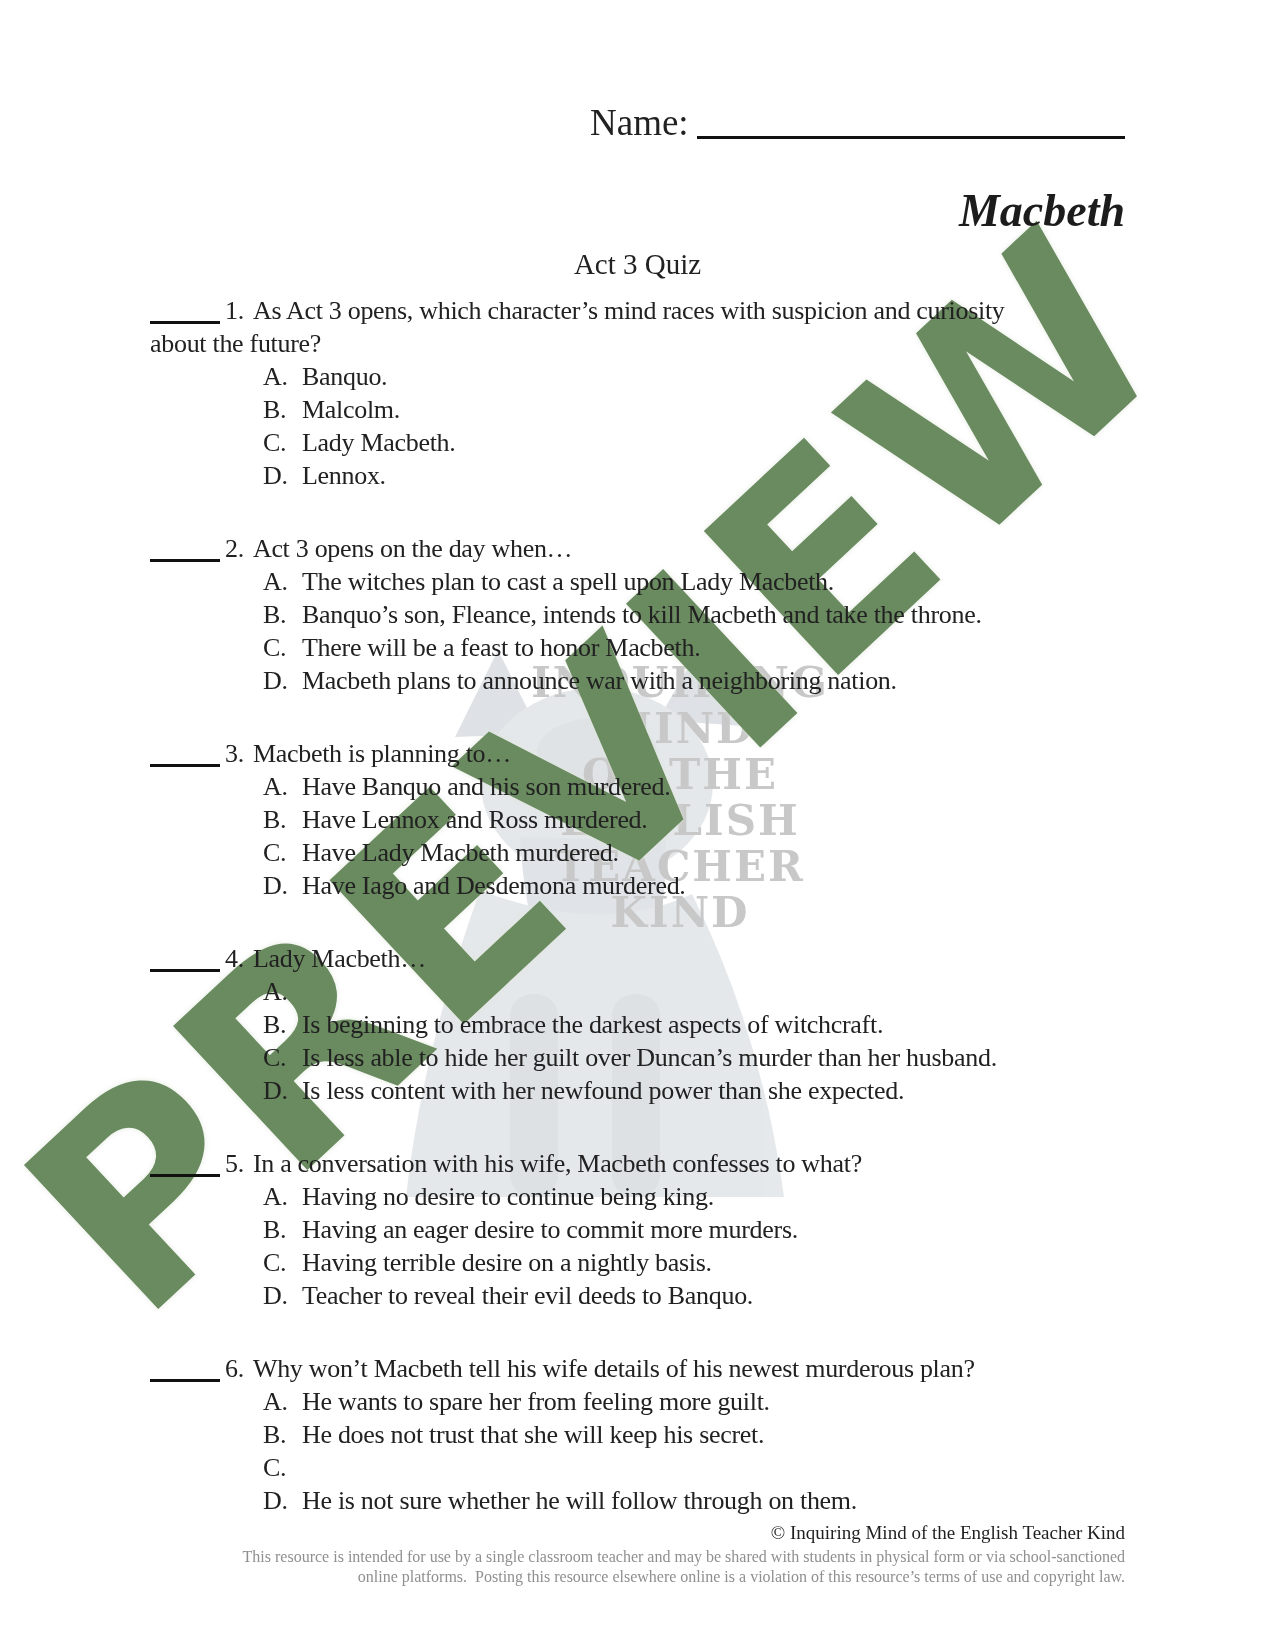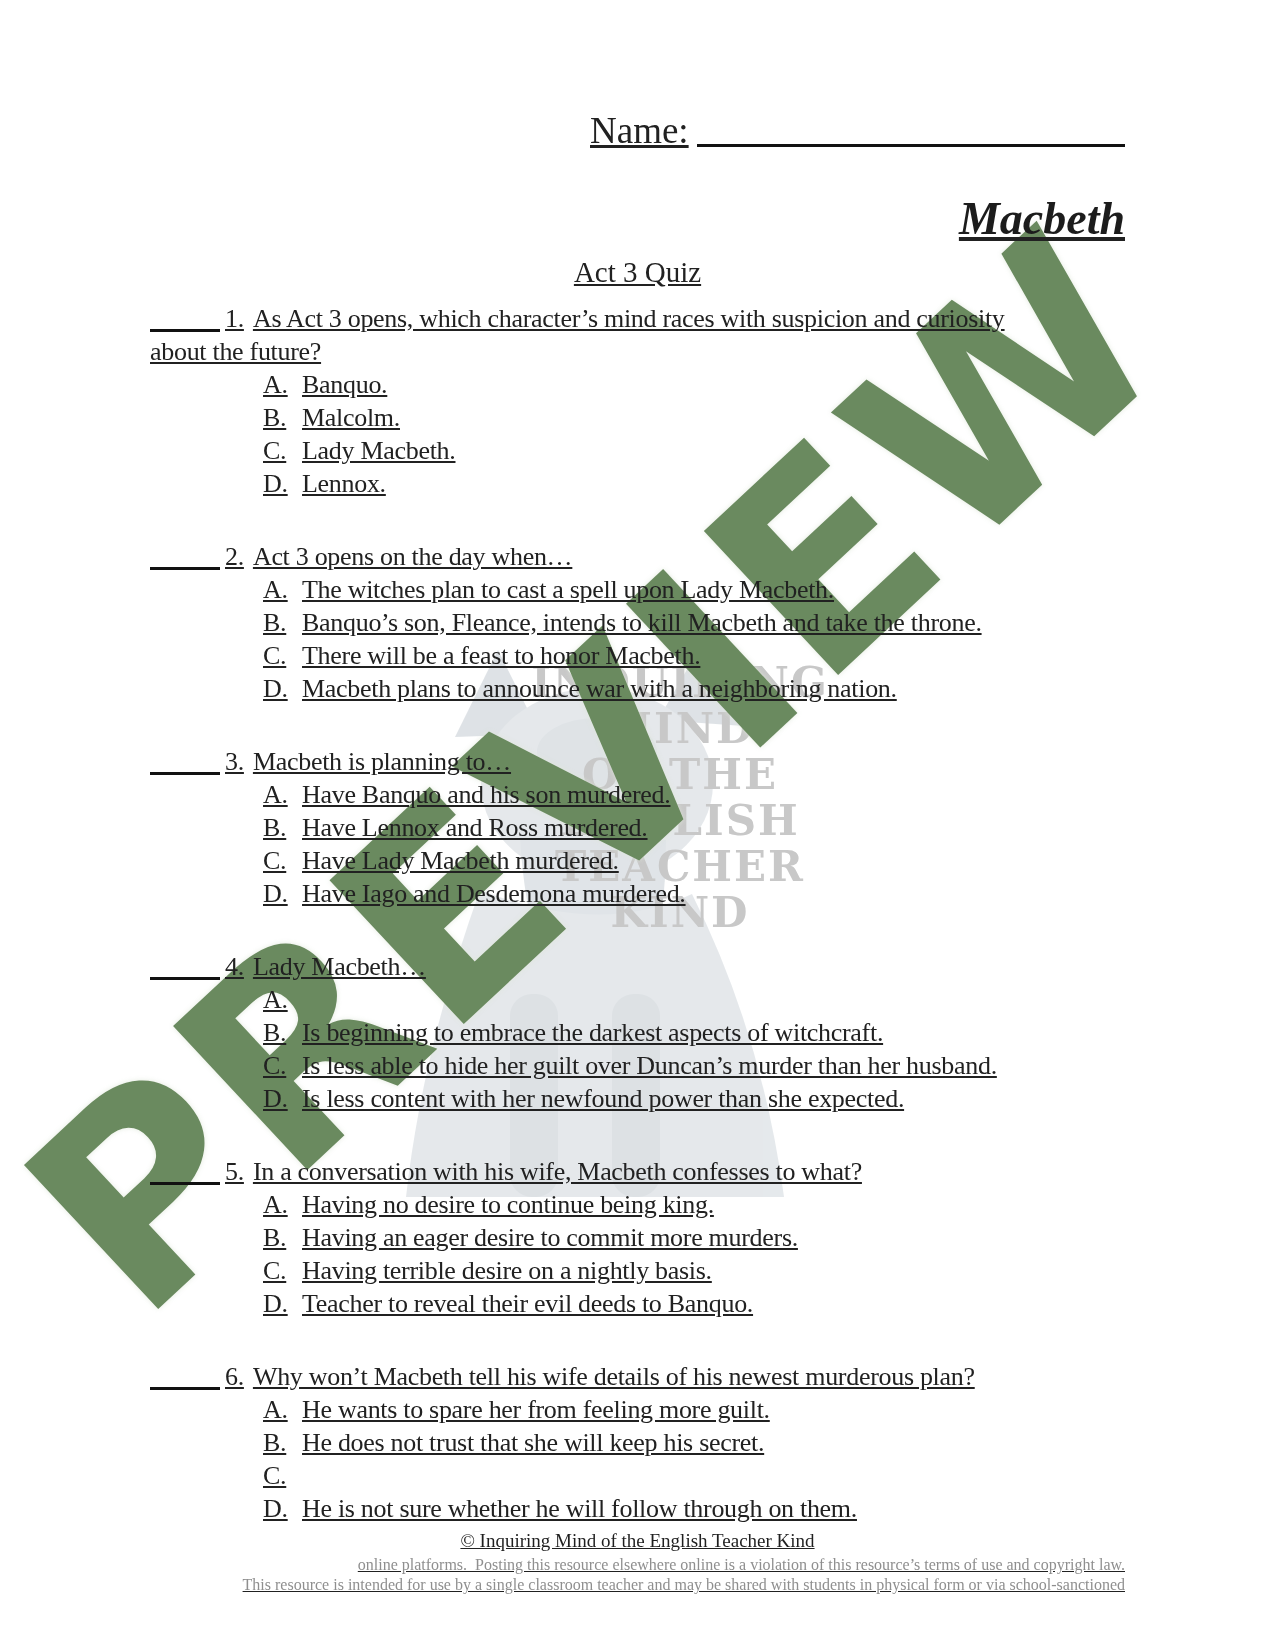--- a/index.html
+++ b/index.html
@@ -29,21 +29,21 @@
     font-family:"DejaVu Sans", sans-serif;
     font-weight:bold;
     font-size:270px;
     letter-spacing:6px;
     white-space:nowrap;
     color:#6a8a5f;
     text-shadow:0 0 5px rgba(222,230,216,0.85);
   }
   
   .content{
-    position:absolute;left:150px;top:8px;width:975px;z-index:4;text-decoration:underline;
+    position:absolute;left:150px;top:0;width:975px;z-index:4;
   }
   .name-row{
     display:flex;align-items:flex-end;
     margin:104px 0 0 440px;height:38px;
   }
   .name-label{font-size:37px;line-height:38px;}
   .name-line{
     flex:1;margin-left:8px;margin-bottom:3px;
     border-bottom:3px solid #111;height:0;
   }
@@ -66,21 +66,21 @@
     display:inline-block;width:70px;height:25px;
     border-bottom:3px solid #111;
     margin-bottom:-5px;margin-right:5px;
   }
   .q-num{margin-right:9px;}
   .option{display:flex;margin-left:113px;white-space:nowrap;}
   .opt-letter{width:39px;flex:0 0 39px;}
   
   .footer{margin-top:4px;}
   .copyright{
-    text-align:center;font-size:19px;line-height:24px;color:#1f1f1f;
+    text-align:right;font-size:19px;line-height:24px;color:#1f1f1f;
   }
   #terms{
     margin-top:2px;text-align:right;
     font-size:16px;line-height:20px;color:#8f8f8f;
     white-space:pre;
   }
 </style>
 </head>
 <body>
 
@@ -231,17 +231,17 @@
           </div>
           <div class="option">
             <span class="opt-letter">D.</span>
             <span class="opt-text">He is not sure whether he will follow through on them.</span>
           </div>
         </div>
       </div>
 
     <div class="footer">
       <div class="copyright">© Inquiring Mind of the English Teacher Kind</div>
-      <div id="terms"><div>online platforms.  Posting this resource elsewhere online is a violation of this resource’s terms of use and copyright law.</div><div>This resource is intended for use by a single classroom teacher and may be shared with students in physical form or via school-sanctioned</div></div>
+      <div id="terms"><div>This resource is intended for use by a single classroom teacher and may be shared with students in physical form or via school-sanctioned</div><div>online platforms.  Posting this resource elsewhere online is a violation of this resource’s terms of use and copyright law.</div></div>
     </div>
 
   </div>
 </div>
 
 </body></html>

